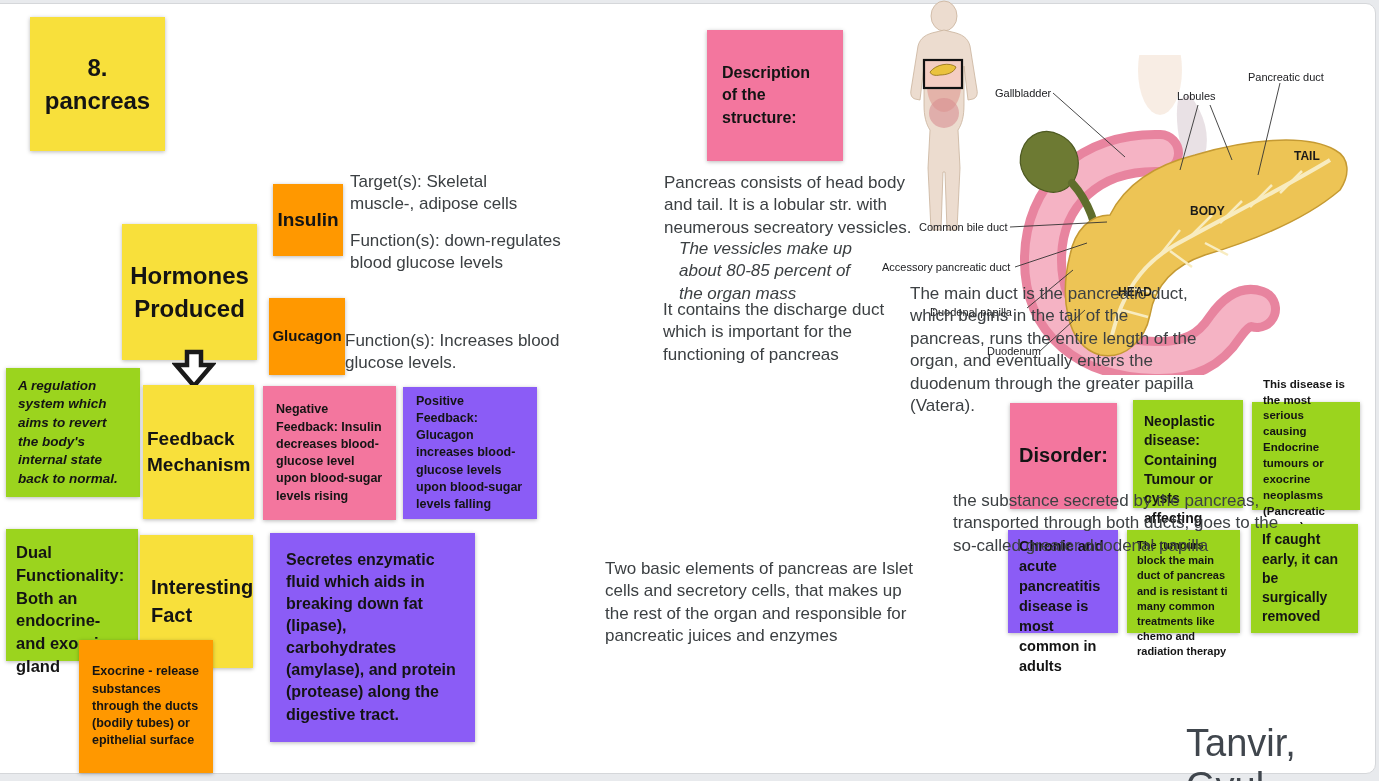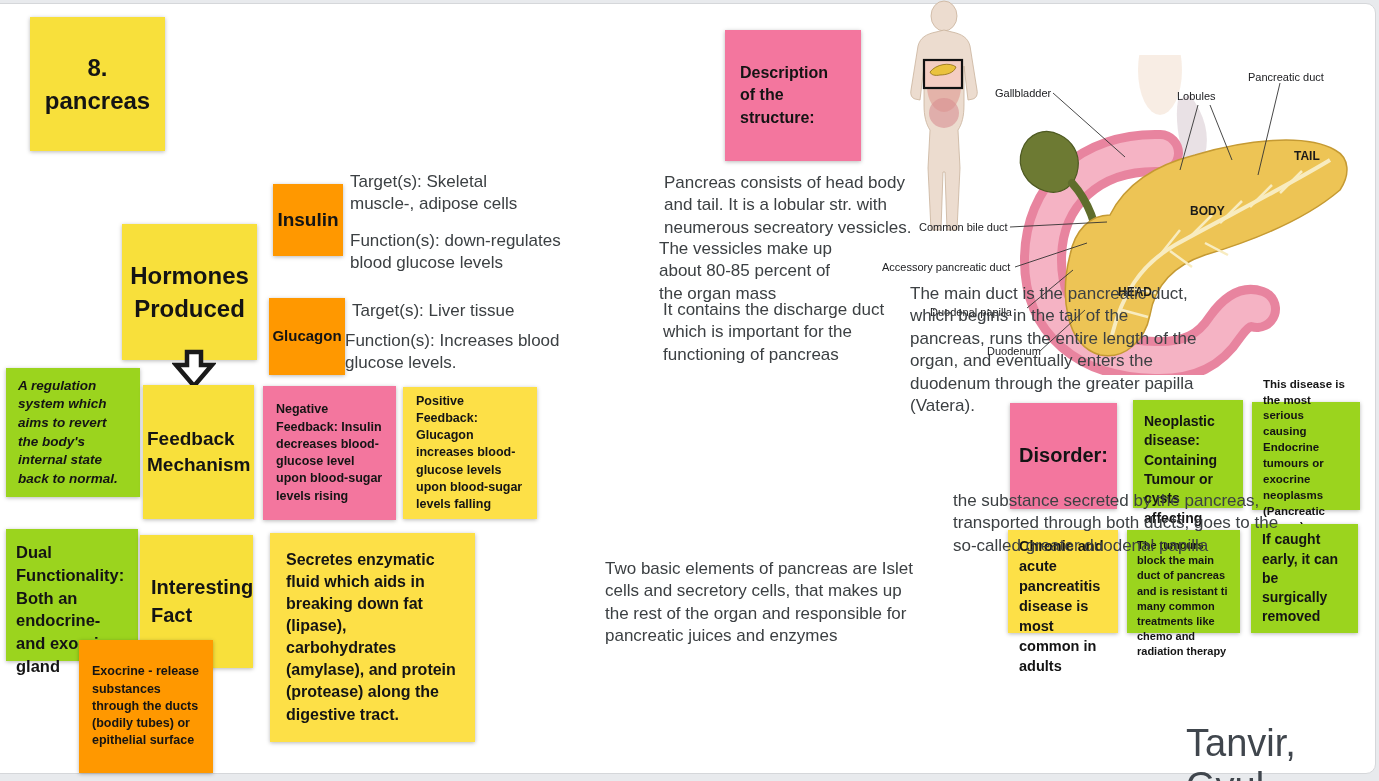--- a/index.html
+++ b/index.html
@@ -8,53 +8,53 @@
           border:1px solid #d5d7da;border-radius:10px;}
   .note{position:absolute;box-sizing:border-box;display:flex;align-items:center;
         box-shadow:0 1px 4px rgba(0,0,0,.28);font-weight:700;color:#141414;line-height:1.38;}
   .note .txt{white-space:pre-line;width:100%;}
   .ctr{justify-content:center;text-align:center;}
   .top{align-items:flex-start;}
   .yellow{background:#F8E03B;}
   .orange{background:#FF9800;}
   .green{background:#9BD41E;}
   .pink{background:#F3769E;}
-  .blue{background:#fde047;}
+  .blue{background:#8b5cf6;}
   .freetext{position:absolute;color:#3c4043;font-size:17px;line-height:1.32;}
   .authors{position:absolute;left:1186px;top:722px;font-size:38px;color:#40464d;}
   svg text{font-family:"Liberation Sans",sans-serif;}
 
   
   .n-title{left:30px;top:17px;width:135px;height:134px;font-size:24px;}
   .n-hormones{left:122px;top:224px;width:135px;height:136px;font-size:24px;}
   .n-insulin{left:273px;top:184px;width:70px;height:72px;font-size:19px;}
   .n-glucagon{left:269px;top:298px;width:76px;height:77px;font-size:15px;}
   .n-regulation{left:6px;top:368px;width:134px;height:129px;font-size:13.5px;padding:0 12px;font-style:italic;}
   .n-feedback{left:143px;top:385px;width:111px;height:134px;font-size:19px;padding-left:4px;}
   .n-negfb{left:263px;top:386px;width:133px;height:134px;font-size:12.5px;padding:0 13px;}
   .n-posfb{left:403px;top:387px;width:134px;height:132px;font-size:12.5px;padding:0 13px;}
   .n-dual{left:6px;top:529px;width:132px;height:132px;font-size:16.5px;padding:12px 10px;}
   .n-interesting{left:140px;top:535px;width:113px;height:133px;font-size:20px;padding-left:11px;}
   .n-exocrine{left:79px;top:640px;width:134px;height:133px;font-size:12.5px;padding:0 13px;}
   .n-secretes{left:270px;top:533px;width:205px;height:209px;font-size:16px;padding:16px 16px;}
-  .n-description{left:725px;top:30px;width:136px;height:131px;font-size:16px;padding:0 15px;}
+  .n-description{left:707px;top:30px;width:136px;height:131px;font-size:16px;padding:0 15px;}
   .n-disorder{left:1010px;top:403px;width:107px;height:106px;font-size:20px;}
   .n-neoplastic{left:1133px;top:400px;width:110px;height:108px;font-size:14px;padding:12px 11px;}
   .n-serious{left:1252px;top:402px;width:108px;height:108px;font-size:11.5px;padding:0 11px;}
   .n-chronic{left:1008px;top:530px;width:110px;height:103px;font-size:14.5px;padding:6px 11px;}
   .n-tumours{left:1127px;top:530px;width:113px;height:103px;font-size:11px;padding:8px 10px;}
   .n-caught{left:1251px;top:524px;width:107px;height:109px;font-size:14px;padding:0 11px;}
 
   
   .t-ins-target{left:350px;top:171px;width:182px;}
   .t-ins-func{left:350px;top:230px;width:232px;}
   .t-glu-target{left:352px;top:300px;width:220px;}
   .t-glu-func{left:345px;top:330px;width:242px;}
   .t-struct1{left:664px;top:172px;width:256px;}
-  .t-struct2{left:659px;top:238px;width:198px;}
+  .t-struct2{left:679px;top:238px;width:198px;font-style:italic;}
   .t-struct3{left:663px;top:299px;width:228px;}
   .t-mainduct{left:910px;top:283px;width:288px;}
   .t-substance{left:953px;top:490px;width:332px;}
   .t-islet{left:605px;top:558px;width:312px;}
 
   .arrow{position:absolute;left:172px;top:349px;width:44px;height:40px;}
   .bodyfig{position:absolute;left:878px;top:0px;width:132px;height:235px;}
   .pandiag{position:absolute;left:860px;top:55px;width:519px;height:320px;}
 </style>
 </head>
@@ -180,21 +180,20 @@
     </div>
   <div class="note green top n-tumours">
     <span class="txt">The tumours block the main duct of pancreas and is resistant ti many common treatments like chemo and radiation therapy</span>
     </div>
   <div class="note green n-caught">
     <span class="txt">If caught early, it can be surgically removed</span>
     </div>
 
   <div class="freetext t-ins-target">Target(s): Skeletal muscle-, adipose cells</div>
   <div class="freetext t-ins-func">Function(s): down-regulates blood glucose levels</div>
-  <div class="freetext t-glu-target">Target(s): Liver tissue</div>
   <div class="freetext t-glu-func">Function(s): Increases blood glucose levels.</div>
   <div class="freetext t-struct1">Pancreas consists of head body and tail. It is a lobular str. with neumerous secreatory vessicles.</div>
   <div class="freetext t-struct2">The vessicles make up about 80-85 percent of the organ mass</div>
   <div class="freetext t-struct3">It contains the discharge duct which is important for the functioning of pancreas</div>
   <div class="freetext t-mainduct">The main duct is the pancreatic duct, which begins in the tail of the pancreas, runs the entire length of the organ, and eventually enters the duodenum through the greater papilla (Vatera).</div>
   <div class="freetext t-substance">the substance secreted by the pancreas, transported through both ducts, goes to the so-called greater duodenal papilla</div>
   <div class="freetext t-islet">Two basic elements of pancreas are Islet cells and secretory cells, that makes up the rest of the organ and responsible for pancreatic juices and enzymes</div>
 
   <div class="authors">Tanvir, Gyul</div>
 </div>

